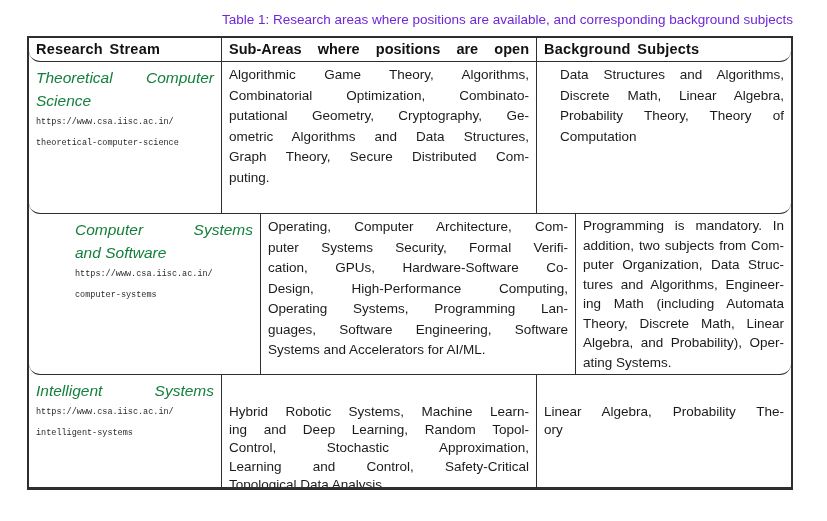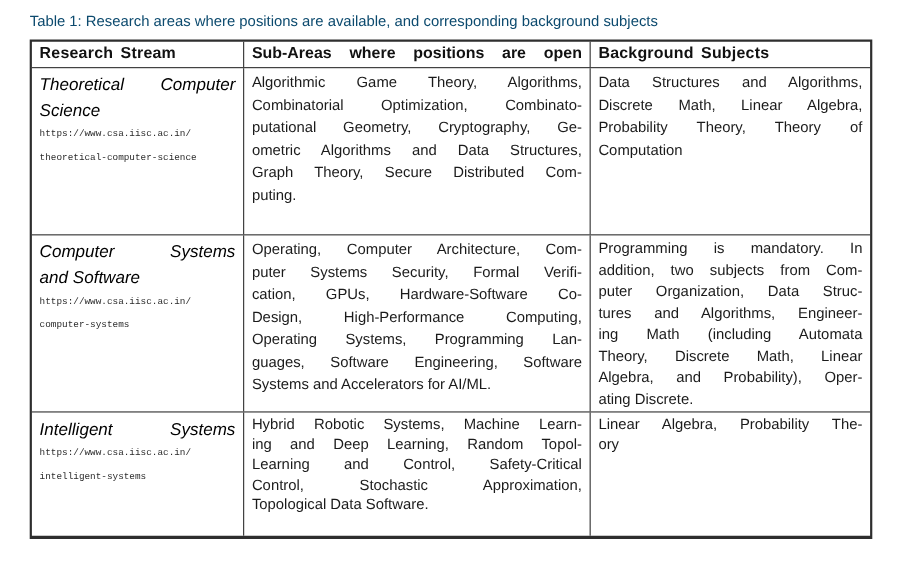--- a/index.html
+++ b/index.html
@@ -7,44 +7,45 @@
     width: 827px; height: 521px;
     background: #ffffff;
     position: relative;
     font-family: "Liberation Sans", sans-serif;
     color: #1b1b1b;
     overflow: hidden;
   }
   .caption {
     position: absolute;
     top: 12px; left: 27px; width: 766px;
-    text-align: left;
+    text-align: right;
     font-size: 13.5px;
-    color: #0c4a6e;
+    color: #6d28d9;
     white-space: nowrap;
   }
   .tbl {
     position: absolute;
     left: 27px; top: 36px;
     width: 766px;
     box-sizing: border-box;
     border: 2px solid #2e2e2e;
     border-bottom-width: 3px;
     background: #ffffff;
   }
   .trow {
     display: grid;
     grid-template-columns: 193px 315px 1fr;
     box-sizing: border-box;
     border-bottom: 1.5px solid #2e2e2e;
+    border-radius: 11px;
   }
   .trow:last-child { border-bottom: none; }
   .thead { height: 24px; }
   .r1 { height: 152px; }
-  .r2 { height: 161px; }
+  .r2 { height: 161px; padding-left: 39px; }
   .r3 { height: 112px; }
   .cell {
     box-sizing: border-box;
     padding: 2px 7px 0 7px;
     overflow: hidden;
   }
   .cell.c1, .cell.c2 { border-right: 1.5px solid #2e2e2e; }
   .hcell {
     font-weight: bold;
     font-size: 14.5px;
@@ -58,28 +59,28 @@
     text-align: justify;
     text-align-last: justify;
     word-spacing: 0;
     letter-spacing: 0;
     white-space: normal;
   }
   .ln { text-align: justify; text-align-last: justify; }
   .body-lines { font-size: 13.5px; line-height: 20.5px; padding-top: 1px; }
   .body-lines .ln:last-child { text-align-last: left; }
   .r2 .cell.c3 .body-lines { line-height: 19.5px; padding-top: 0; }
-  .r3 .body-lines { line-height: 18.2px; padding-top: 0; }
-  .r1 .cell.c3 .body-lines { line-height: 20.5px; }
+  .r3 .body-lines { line-height: 18.2px; padding-top: 0; margin-top: 26px; }
+  .r1 .cell.c3 .body-lines { line-height: 20.5px; margin-left: 16px; }
   .stream {
     font-style: italic;
     font-size: 15.5px;
     line-height: 23px;
     padding-top: 2px;
-    color: #000000;
+    color: #15803d;
   }
   .stream .ln:last-child { text-align-last: left; }
   .stream.justify-all .ln:last-child { text-align-last: justify; }
   .url {
     font-family: "Liberation Mono", "DejaVu Sans Mono", monospace;
     font-size: 8.5px;
     line-height: 21px;
     margin-top: 0;
     color: #2a2a2a;
   }
@@ -153,42 +154,42 @@
     </div>
     <div class="cell c3">
       <div class="body-lines">
           <div class="ln">Programming is mandatory. In</div>
           <div class="ln">addition, two subjects from Com-</div>
           <div class="ln">puter Organization, Data Struc-</div>
           <div class="ln">tures and Algorithms, Engineer-</div>
           <div class="ln">ing Math (including Automata</div>
           <div class="ln">Theory, Discrete Math, Linear</div>
           <div class="ln">Algebra, and Probability), Oper-</div>
-          <div class="ln">ating Discrete.</div>
+          <div class="ln">ating Systems.</div>
         </div>
     </div>
   </div>
 
   <div class="trow r3">
     <div class="cell c1">
       <div class="stream justify-all">
           <div class="ln">Intelligent Systems</div>
         </div>
       <div class="url">
           <div class="ln">https://www.csa.iisc.ac.in/</div>
           <div class="ln">intelligent-systems</div>
         </div>
     </div>
     <div class="cell c2">
       <div class="body-lines">
           <div class="ln">Hybrid Robotic Systems, Machine Learn-</div>
           <div class="ln">ing and Deep Learning, Random Topol-</div>
+          <div class="ln">Control, Stochastic Approximation,</div>
           <div class="ln">Learning and Control, Safety-Critical</div>
-          <div class="ln">Control, Stochastic Approximation,</div>
-          <div class="ln">Topological Data Software.</div>
+          <div class="ln">Topological Data Analysis.</div>
         </div>
     </div>
     <div class="cell c3">
       <div class="body-lines">
           <div class="ln">Linear Algebra, Probability The-</div>
           <div class="ln">ory</div>
         </div>
     </div>
   </div>
 

